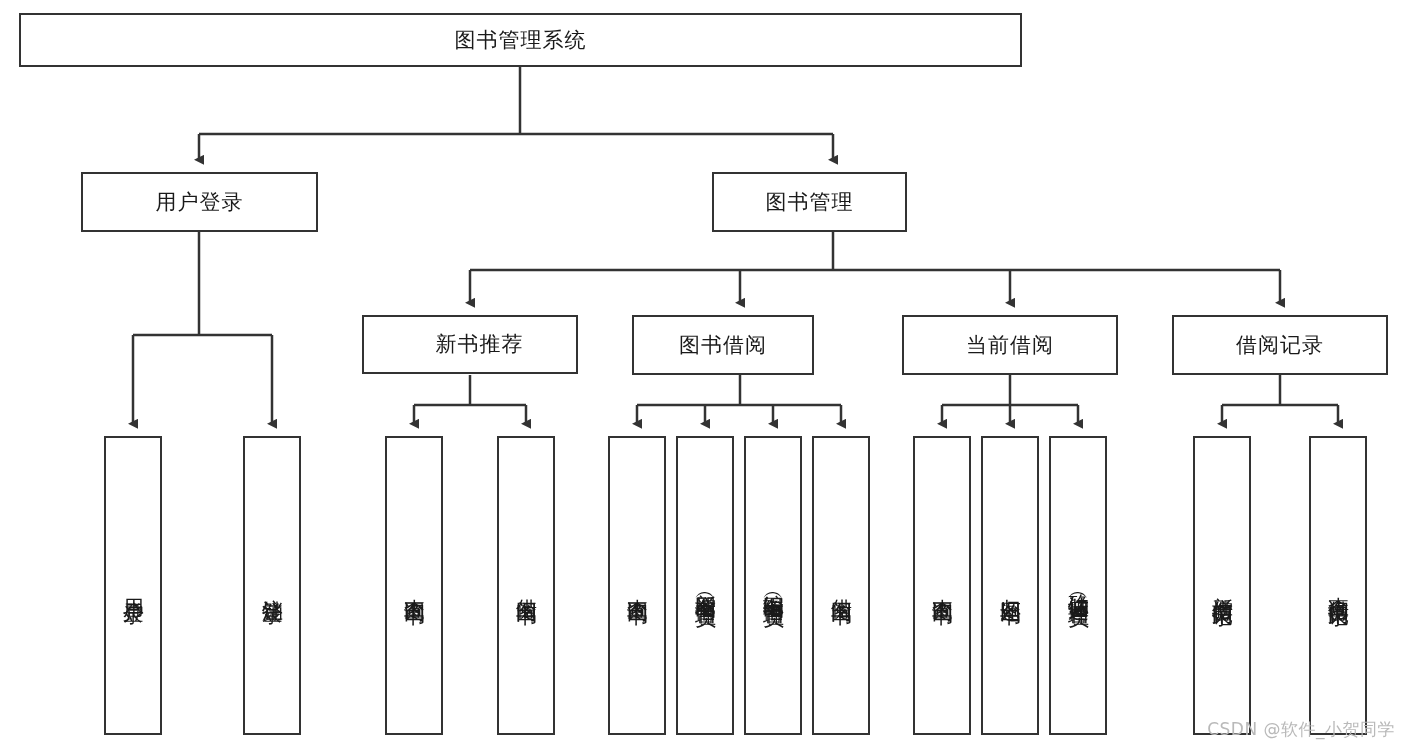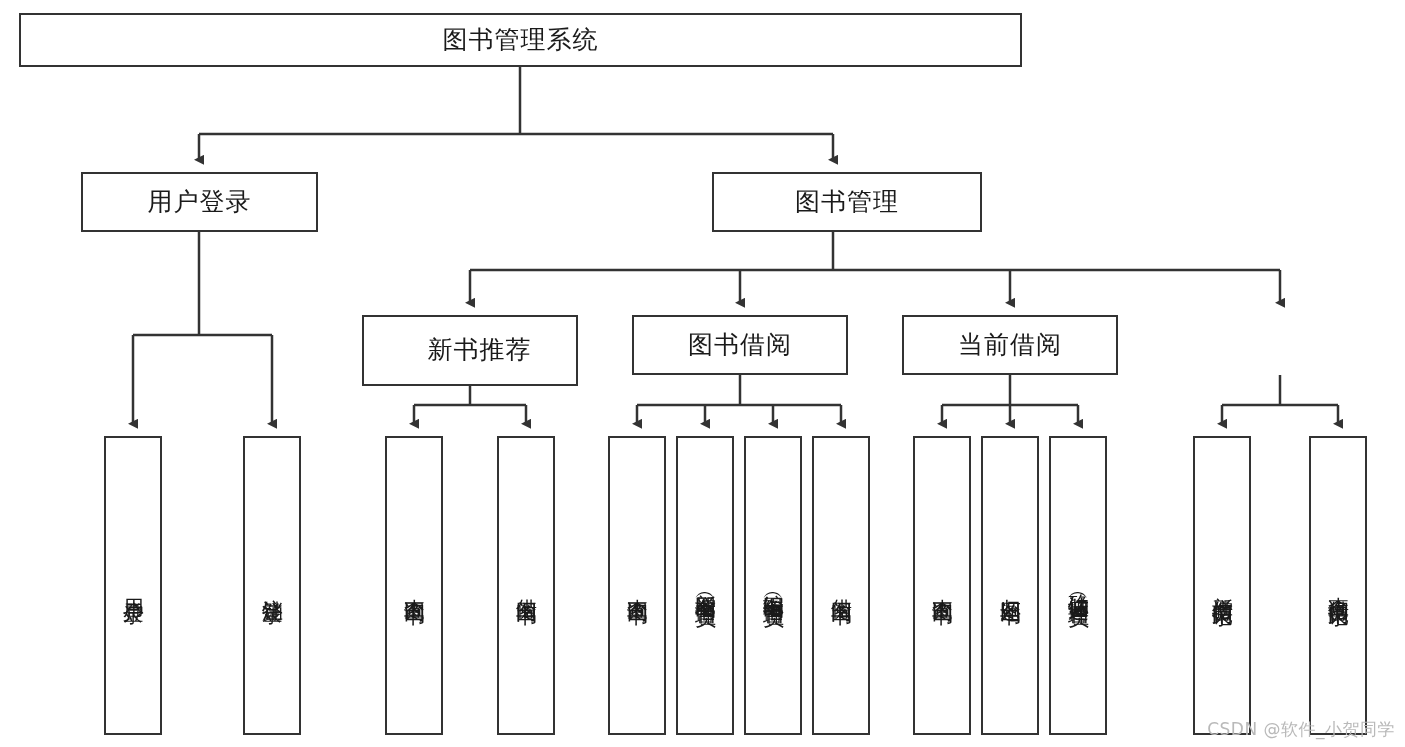--- a/index.html
+++ b/index.html
@@ -24,21 +24,21 @@
     position:absolute;
     box-sizing:border-box;
     border:2.5px solid #333333;
     background:#ffffff;
     display:flex;
     align-items:center;
     justify-content:center;
     z-index:2;
   }
   .node .label{
-    font-size:25px;
+    font-size:21px;
     line-height:1.15;
     letter-spacing:1px;
     white-space:nowrap;
     color:#1a1a1a;
   }
   .node.vertical{
     align-items:center;
     justify-content:center;
   }
   .node.vertical .label{
@@ -121,36 +121,39 @@
   </svg>
 
   <div class="node" style="left:19px;top:13px;width:1003px;height:54px;">
     <span class="label">图书管理系统</span>
   </div>
 
   <div class="node" style="left:81px;top:172px;width:237px;height:60px;">
     <span class="label">用户登录</span>
   </div>
 
-  <div class="node" style="left:712px;top:172px;width:270px;height:60px;">
+  <div class="node" style="left:712px;top:172px;width:195px;height:60px;">
     <span class="label">图书管理</span>
   </div>
 
-  <div class="node" style="left:362px;top:315px;width:216px;height:71px;padding-left:19px;">
+  <div class="node" style="left:362px;top:315px;width:216px;height:59px;padding-left:19px;">
     <span class="label">新书推荐</span>
   </div>
 
-  <div class="node" style="left:632px;top:315px;width:216px;height:60px;">
+  <div class="node" style="left:632px;top:315px;width:182px;height:60px;">
     <span class="label">图书借阅</span>
   </div>
 
   <div class="node" style="left:902px;top:315px;width:216px;height:60px;text-align:right;">
     <span class="label">当前借阅</span>
   </div>
 
+  <div class="node" style="left:1172px;top:315px;width:216px;height:60px;">
+    <span class="label">借阅记录</span>
+  </div>
 
   <div class="node vertical" style="left:104px;top:436px;width:58px;height:299px;">
     <span class="label">用户登录</span>
   </div>
 
   <div class="node vertical" style="left:243px;top:436px;width:58px;height:299px;">
     <span class="label">注销登录</span>
   </div>
 
   <div class="node vertical" style="left:385px;top:436px;width:58px;height:299px;">

